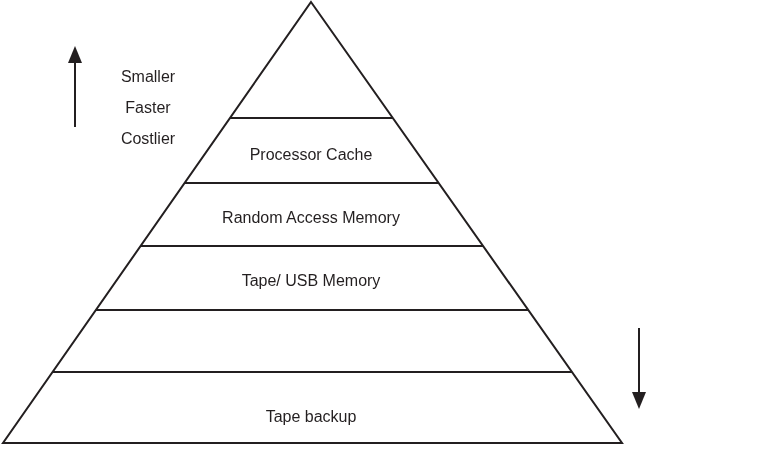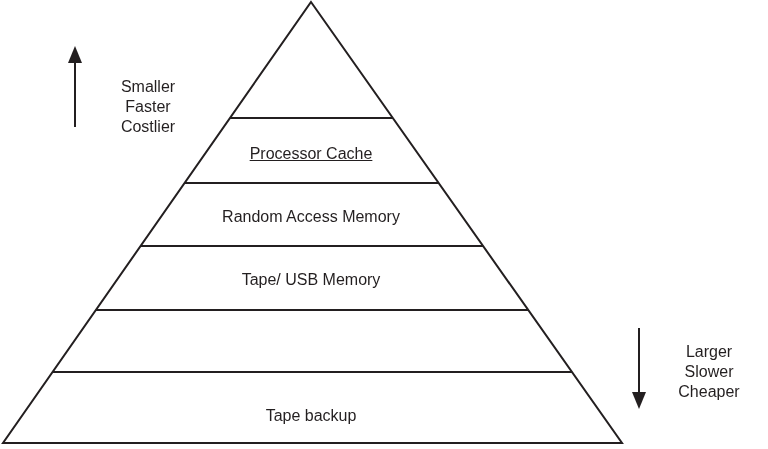--- a/index.html
+++ b/index.html
@@ -16,26 +16,26 @@
     color:var(--text-color);
     overflow:hidden;
   }
   .canvas svg{position:absolute;left:0;top:0;}
   .lbl{
     position:absolute;
     transform:translate(-50%,-50%);
     text-align:center;
     white-space:pre-line;
     font-size:16px;
-    line-height:20px;
+    line-height:31px;
     color:var(--text-color);
   }
   
   .lbl.registers{left:311px;top:89px;}
-  .lbl.cache{left:311px;top:154px;text-decoration:underline;}
+  .lbl.cache{left:311px;top:154px;}
   .lbl.ram{left:311px;top:217px;}
   .lbl.flash{left:311px;top:280px;}
   .lbl.hard{left:311px;top:343px;}
   .lbl.tape{left:311px;top:416px;}
   
   .lbl.left-note{left:148px;top:107px;}
   .lbl.right-note{left:709px;top:372px;}
   .stroke{stroke:var(--line-color);fill:none;}
   .fillhead{fill:var(--line-color);stroke:none;}
 </style>
@@ -66,17 +66,14 @@
   </svg>
 
   <div class="lbl cache">Processor Cache</div>
   <div class="lbl ram">Random Access Memory</div>
   <div class="lbl flash">Tape/ USB Memory</div>
   <div class="lbl tape">Tape backup</div>
 
   <div class="lbl left-note">Smaller
 Faster
 Costlier</div>
-  <div class="lbl right-note">Larger
-Slower
-Cheaper</div>
 
 </div>
 
 </body></html>

